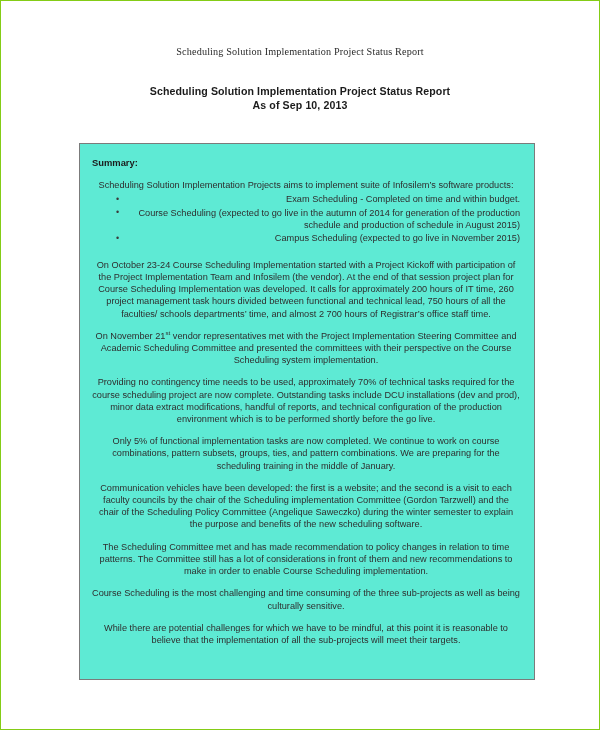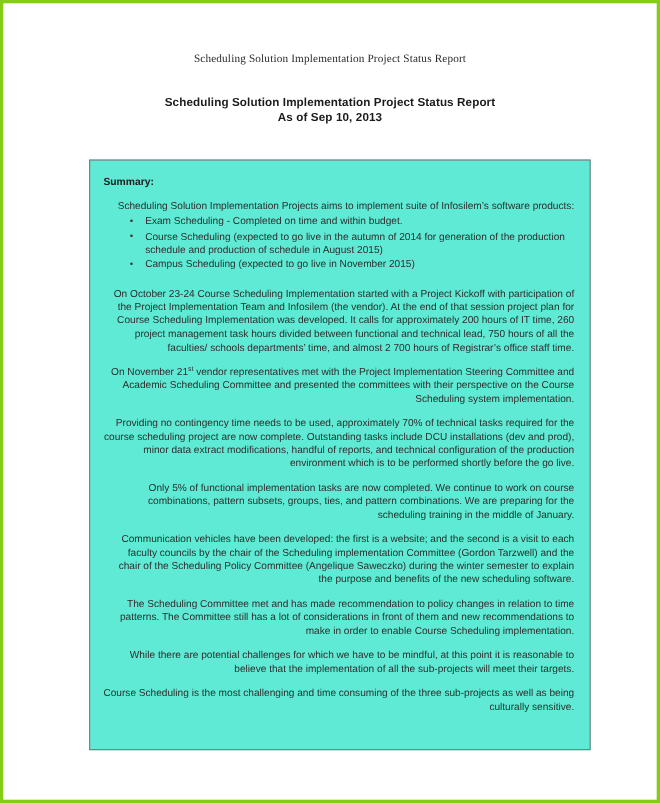--- a/index.html
+++ b/index.html
@@ -16,21 +16,21 @@
     overflow: hidden;
   }
 
   
   .page {
     position: relative;
     box-sizing: border-box;
     width: 600px;
     height: 730px;
     background: #ffffff;
-    border: 3px solid #84cc16;
+    border: 1px solid #84cc16;
     padding: 0;
   }
 
   
   .running-head {
     font-family: "Liberation Serif", serif;
     font-size: 10.2px;
     color: #2b2b2b;
     text-align: center;
     letter-spacing: .15px;
@@ -104,29 +104,30 @@
     font-weight: bold;
     color: #1b1b1b;
     margin: 0 0 11px 0;
   }
 
   p.para {
     font-size: 9.2px;
     line-height: 12.2px;
     color: #2e2e2e;
     margin: 0 0 10px 0;
-    text-align: right;
+    text-align: center;
   }
   p.para.tight { margin-bottom: 2px; }
   p.para b { color: #141414; }
 
   ul.bullets {
     margin: 0 0 14px 0;
     padding: 0 0 0 38px;
     list-style: none;
+    text-align: right;
   }
   ul.bullets li {
     position: relative;
     font-size: 9.2px;
     line-height: 12.4px;
     color: #2e2e2e;
     margin: 0 0 1px 0;
     padding-left: 0;
   }
   ul.bullets li::before {
@@ -181,19 +182,19 @@
     <p class="para"><span>On November 21</span><sup class="ord">st</sup><span> vendor representatives met with the Project Implementation Steering Committee and Academic Scheduling Committee and presented the committees with their perspective on the Course Scheduling system implementation.</span></p>
 
     <p class="para">Providing no contingency time needs to be used, approximately 70% of technical tasks required for the course scheduling project are now complete.  Outstanding tasks include DCU installations (dev and prod), minor data extract modifications, handful of reports, and technical configuration of the production environment which is to be performed shortly before the go live.</p>
 
     <p class="para">Only 5% of functional implementation tasks are now completed.  We continue to work on course combinations, pattern subsets, groups, ties, and pattern combinations.  We are preparing for the scheduling training in the middle of January.</p>
 
     <p class="para">Communication vehicles have been developed: the first is a website; and the second is a visit to each faculty councils by the chair of the Scheduling implementation Committee (Gordon Tarzwell) and the chair of the Scheduling Policy Committee (Angelique Saweczko) during the winter semester to explain the purpose and benefits of the new scheduling software.</p>
 
     <p class="para">The Scheduling Committee met and has made recommendation to policy changes in relation to time patterns.  The Committee still has a lot of considerations in front of them and new recommendations to make in order to enable Course Scheduling implementation.</p>
 
+    <p class="para">Course Scheduling is the most challenging and time consuming of the three sub-projects as well as being culturally sensitive.</p>
+
     <p class="para">While there are potential challenges for which we have to be mindful, at this point it is reasonable to believe that the implementation of all the sub-projects will meet their targets.</p>
 
-    <p class="para">Course Scheduling is the most challenging and time consuming of the three sub-projects as well as being culturally sensitive.</p>
-
   </div>
 
 </div>
 
 </body></html>

